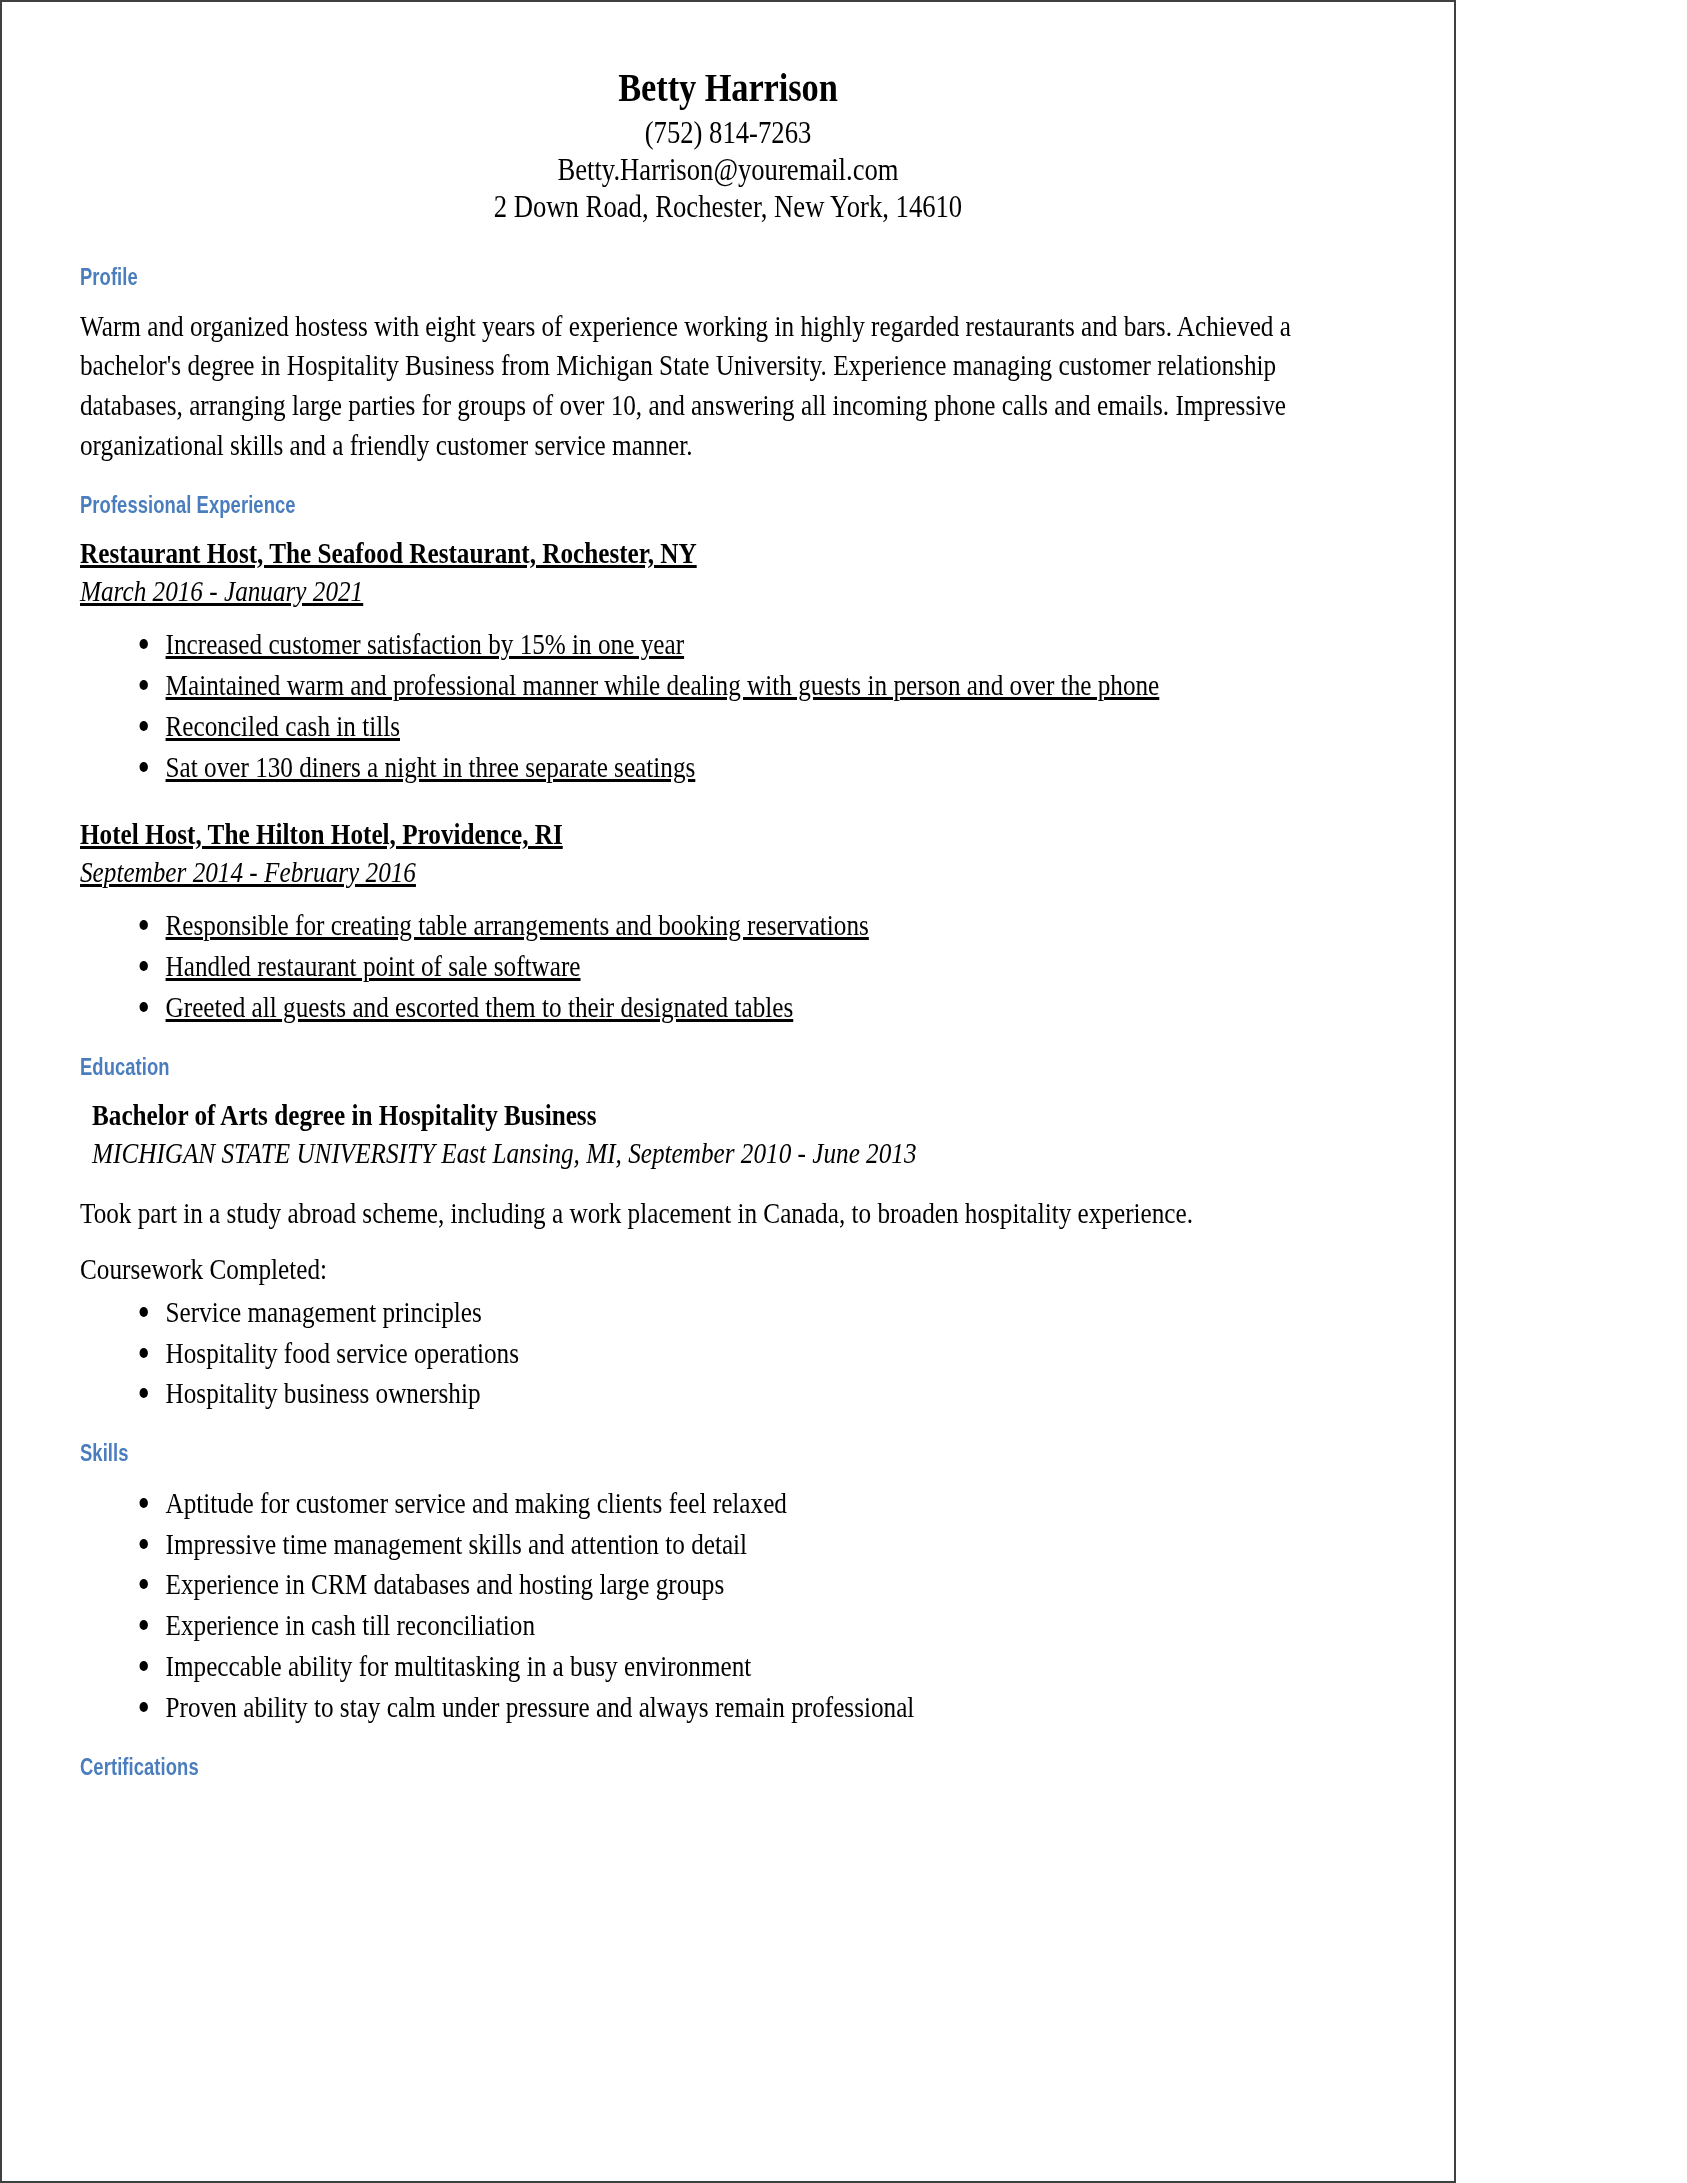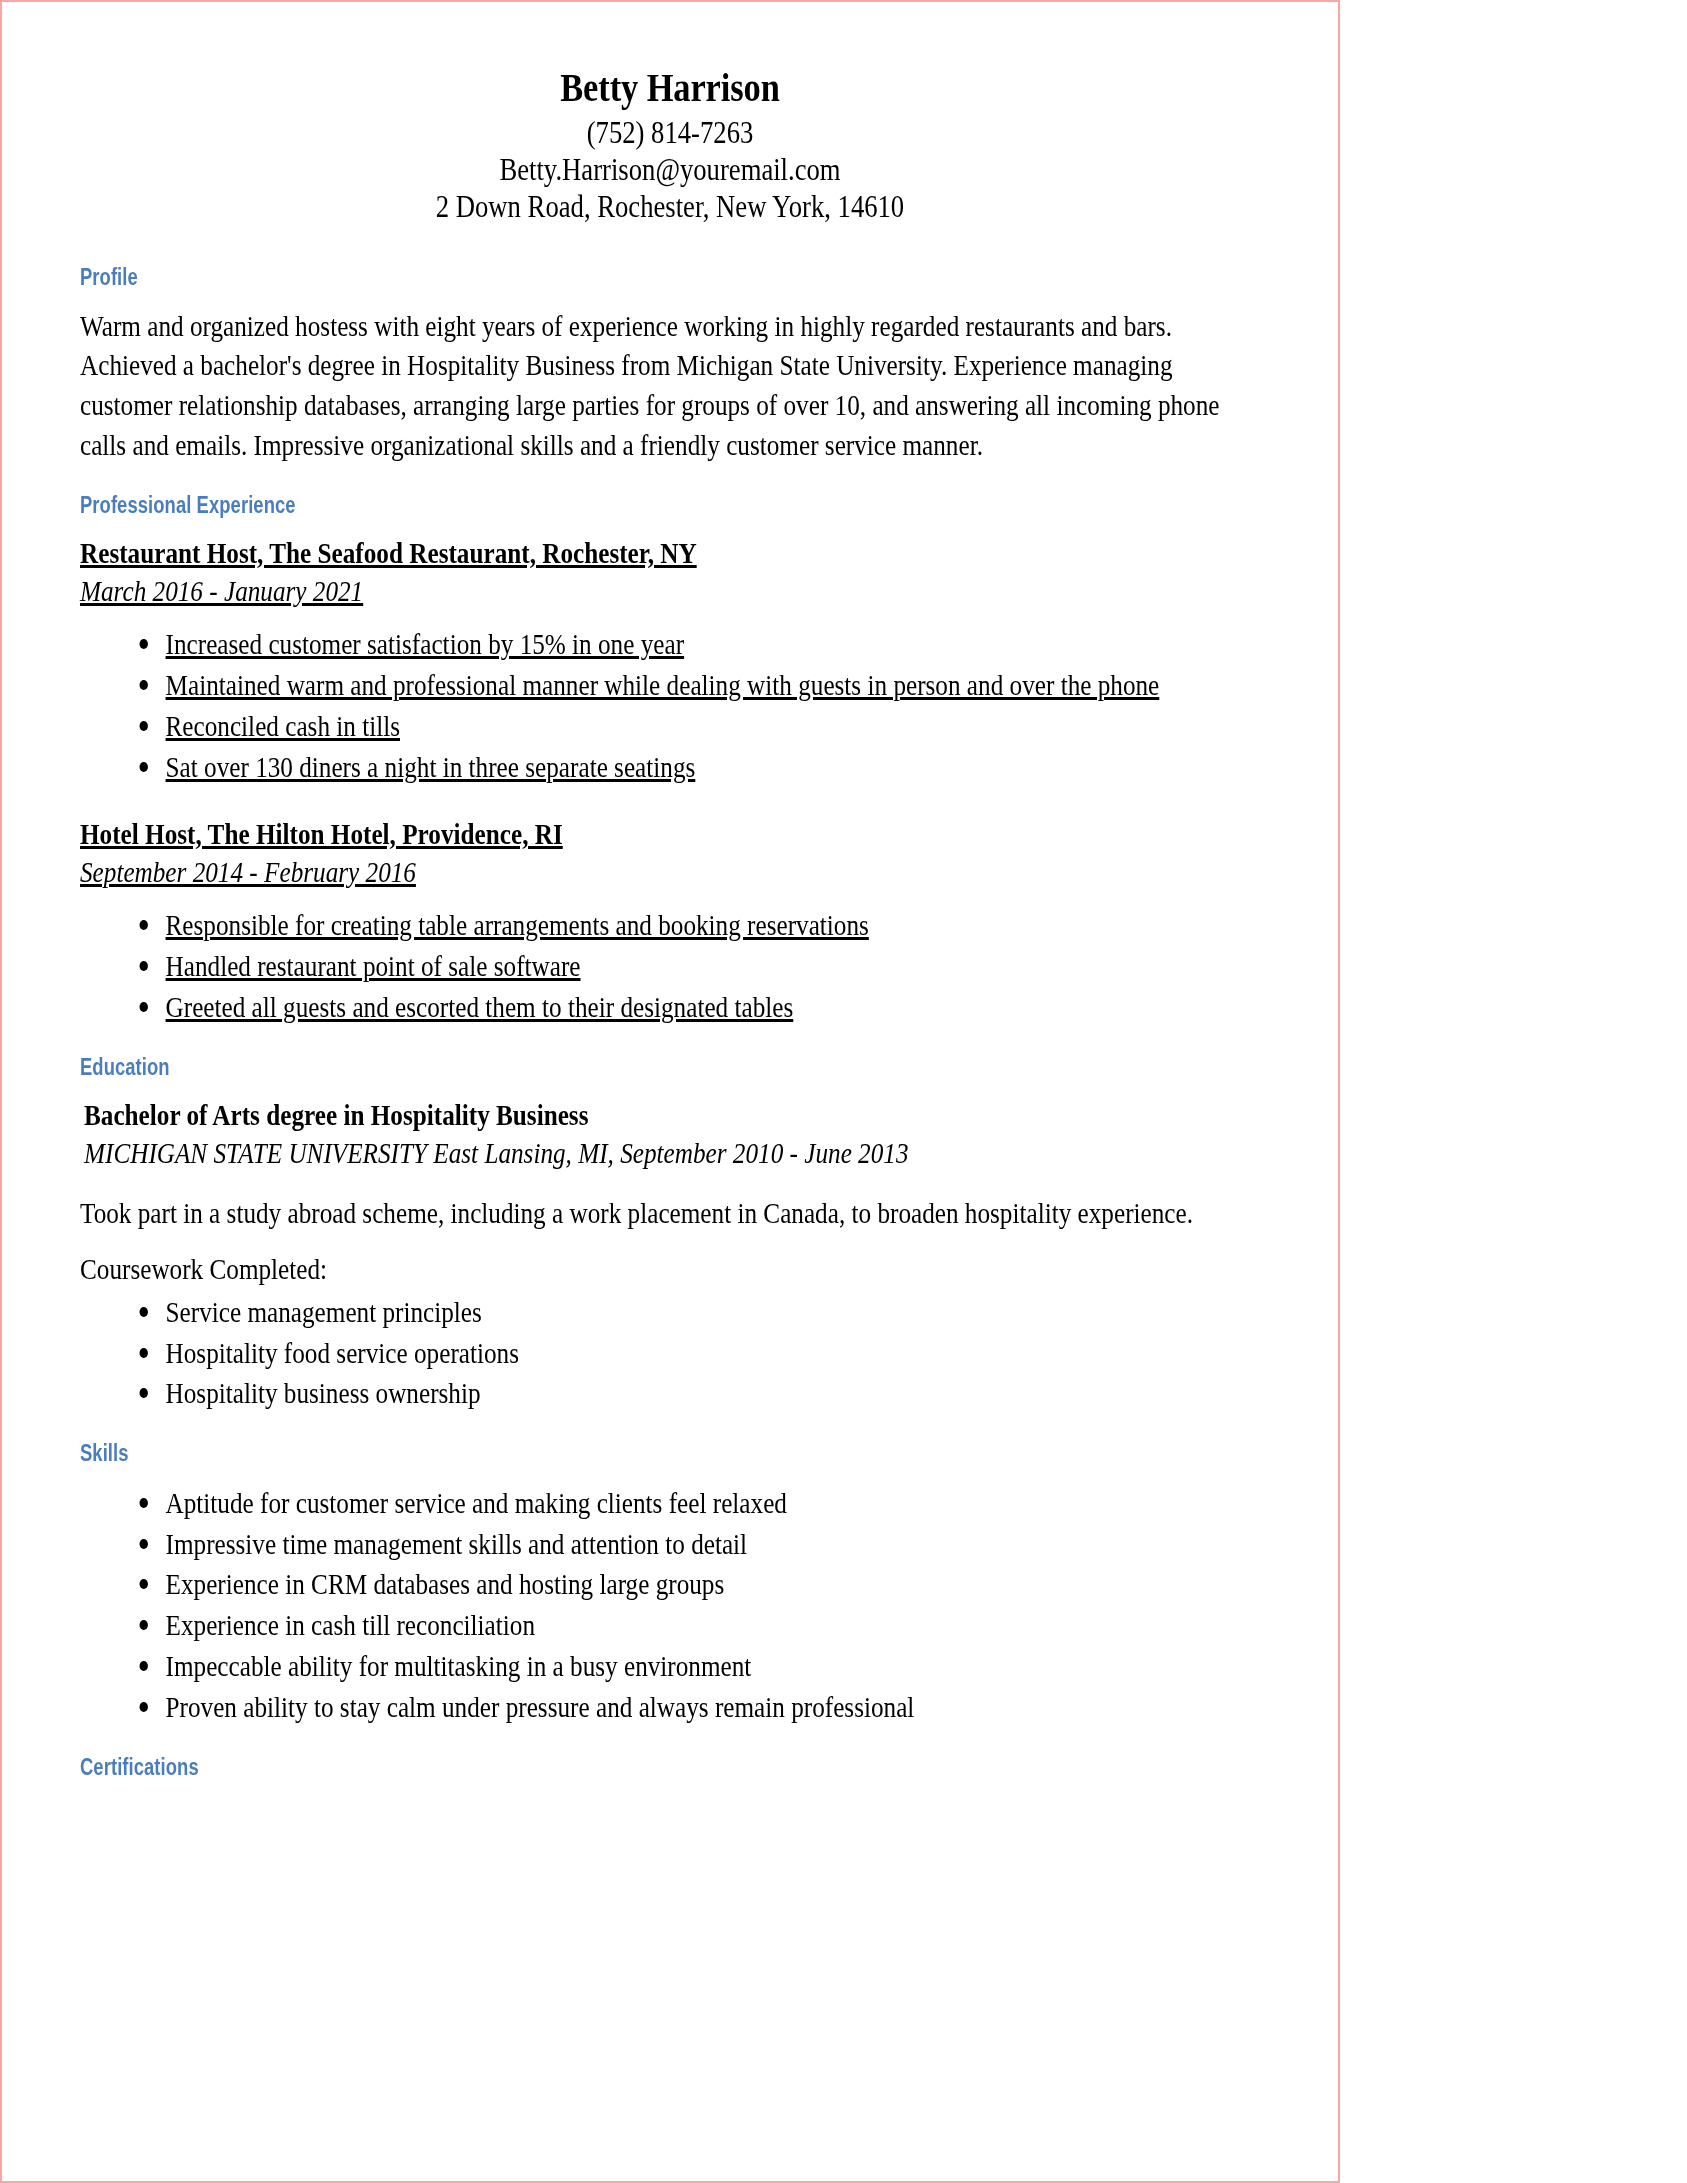--- a/index.html
+++ b/index.html
@@ -10,24 +10,24 @@
   body {
     width: 1688px;
     height: 2183px;
     font-family: "Liberation Serif", "DejaVu Serif", serif;
     -webkit-font-smoothing: antialiased;
   }
 
   .page {
     position: relative;
     box-sizing: border-box;
-    width: 1340px;
+    width: 1456px;
     height: 2183px;
     background: #ffffff;
-    border: 2px solid #fca5a5;
+    border: 2px solid #404040;
     overflow: hidden;
   }
 
   .sheet {
     box-sizing: border-box;
     padding: 63px 78px 0 78px;
   }
 
   
   .resume-header {
@@ -121,21 +121,21 @@
     left: 2.6px;
     top: 0.50em;
     width: 10px;
     height: 10px;
     border-radius: 50%;
     background: #000000;
   }
 
   .exp-entry { margin: 0 0 29px 0; text-decoration: underline; }
   .exp-entry:last-child { margin-bottom: 0; }
-  .edu-entry { margin: 0 0 21px 4px; }
+  .edu-entry { margin: 0 0 21px 12px; }
   .spacer-sm { height: 17px; }
 </style>
 </head>
 <body>
 
 <div class="page">
   <div class="sheet">
 
     <div class="resume-header">
       <div class="candidate-name">Betty Harrison</div>

